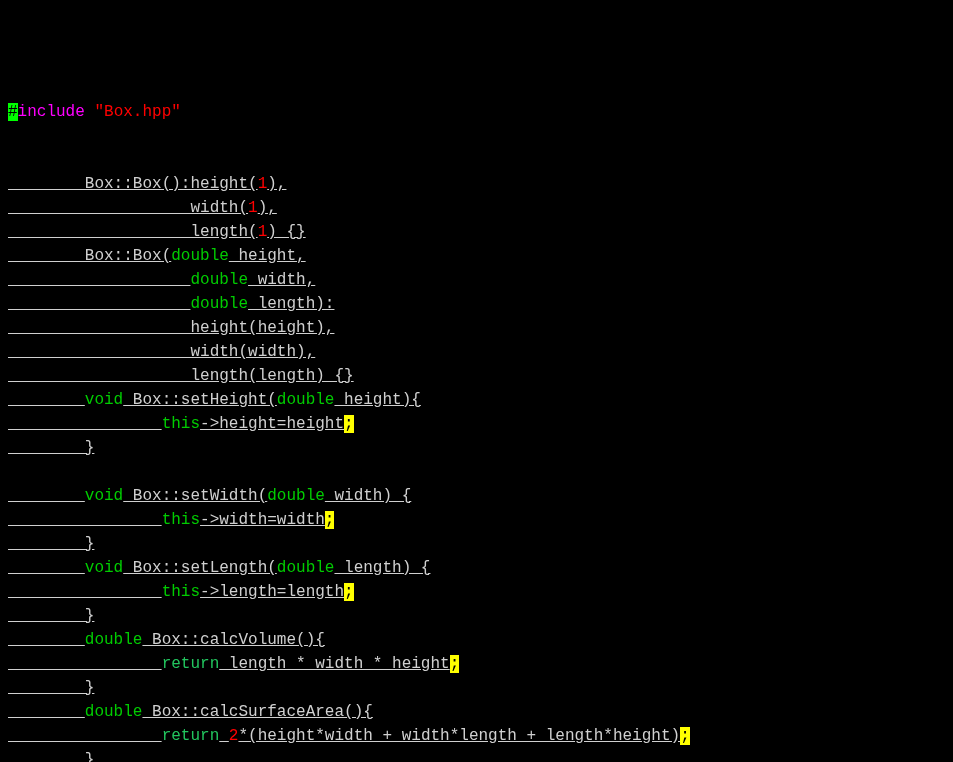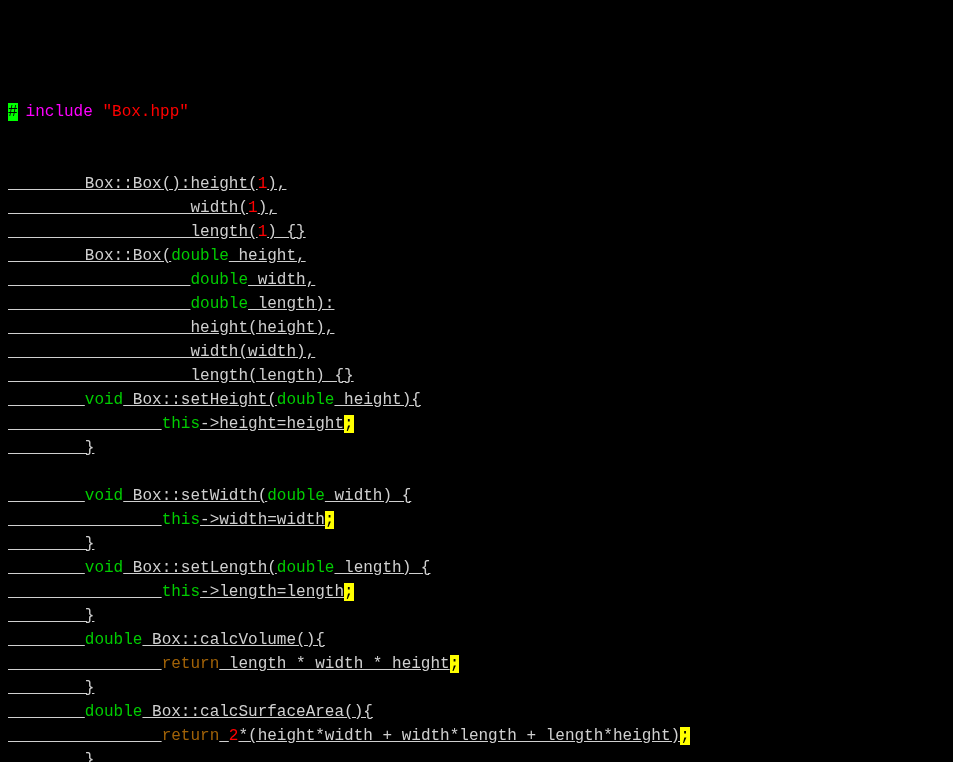--- a/index.html
+++ b/index.html
@@ -21,33 +21,32 @@
     }
     .editor {
       white-space: pre;
     }
     .cursor-hash {
       background-color: #00ff00;
       color: #000000;
     }
     .preproc {
       color: #ff00ff;
-      padding-left: 8px;
     }
     .string {
       color: #ff0000;
     }
     .num {
       color: #ff0000;
     }
     .type {
       color: #00cc00;
     }
     .keyword {
-      color: #a16207;
+      color: #22c55e;
     }
     .text {
       color: #d0d0d0;
       text-decoration: underline;
     }
     .trail {
       background-color: #ffff00;
       color: #000000;
     }
     .line {

